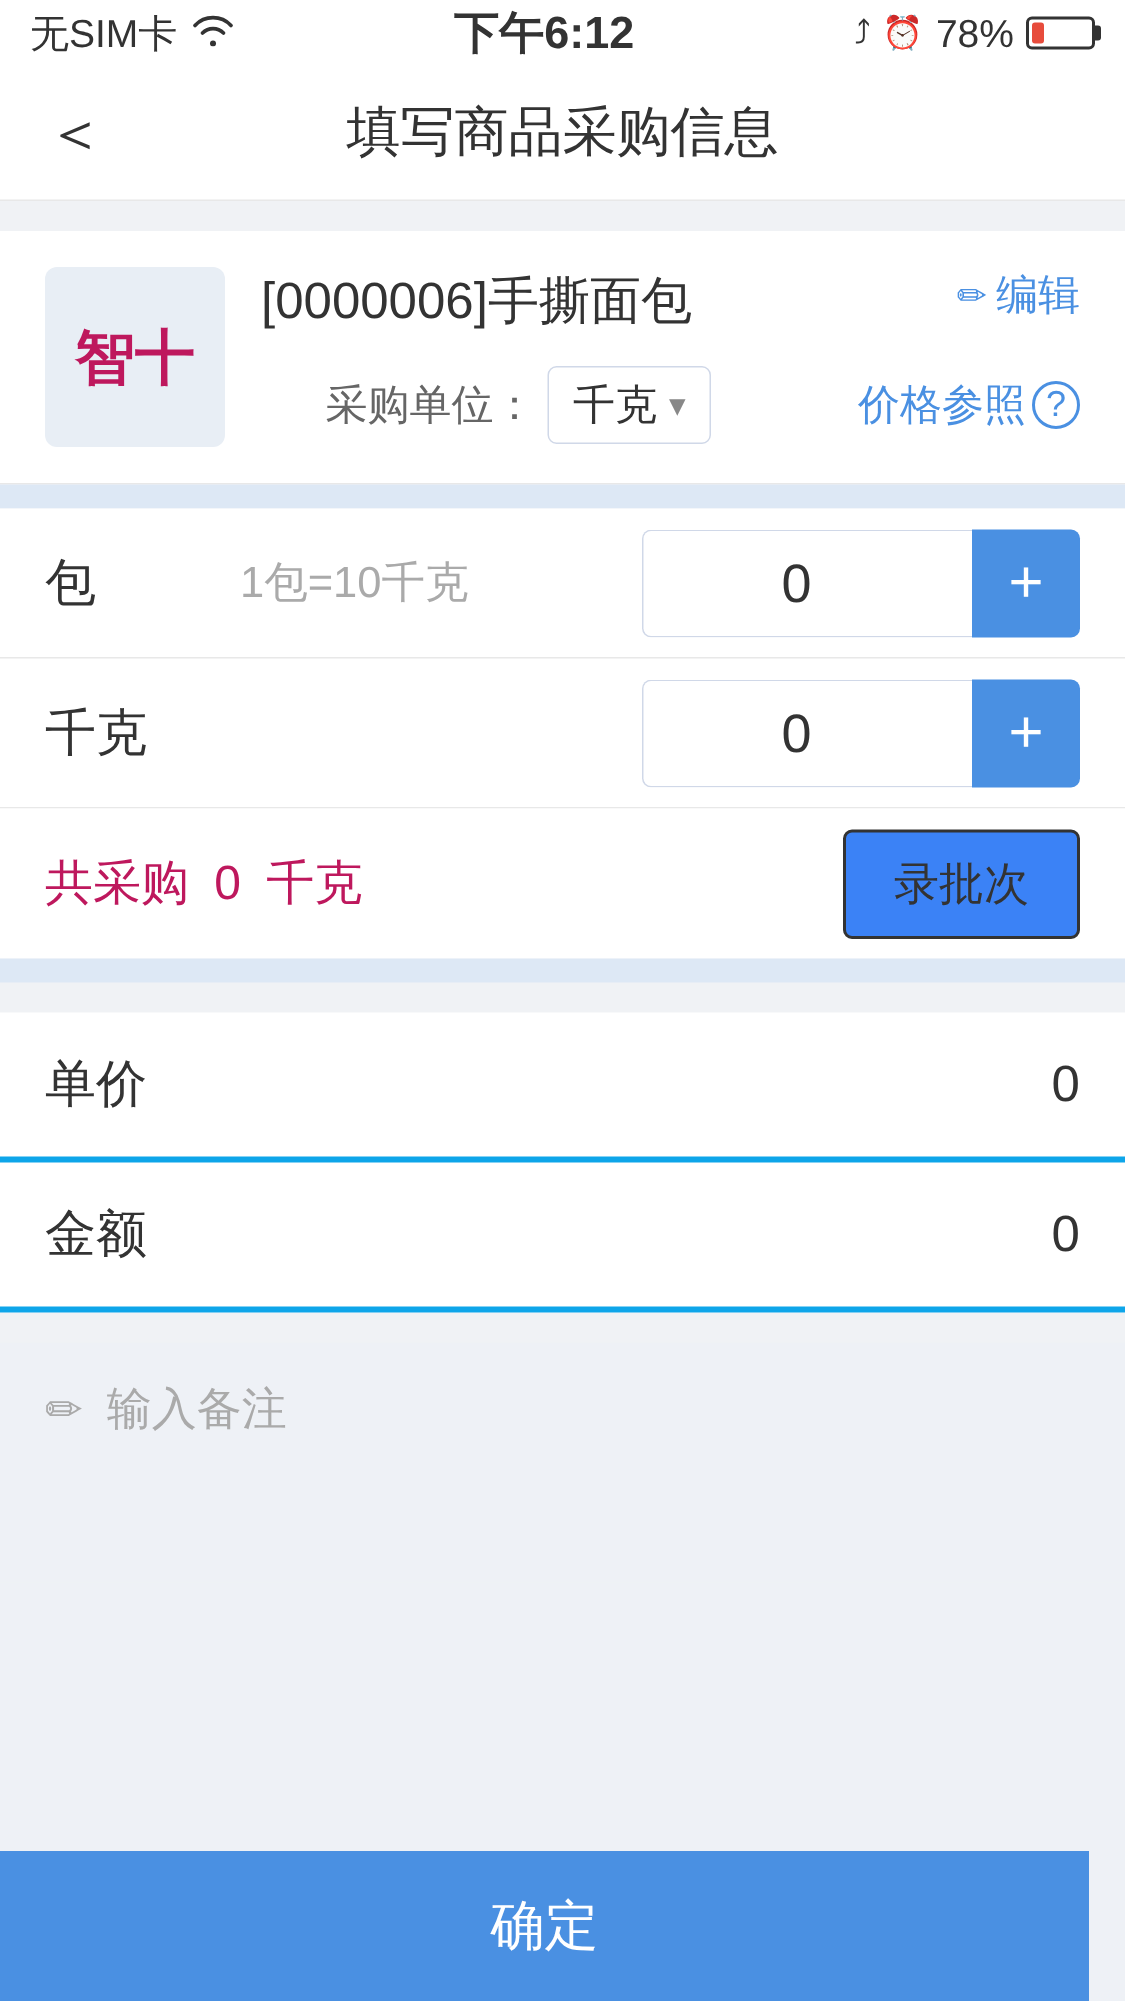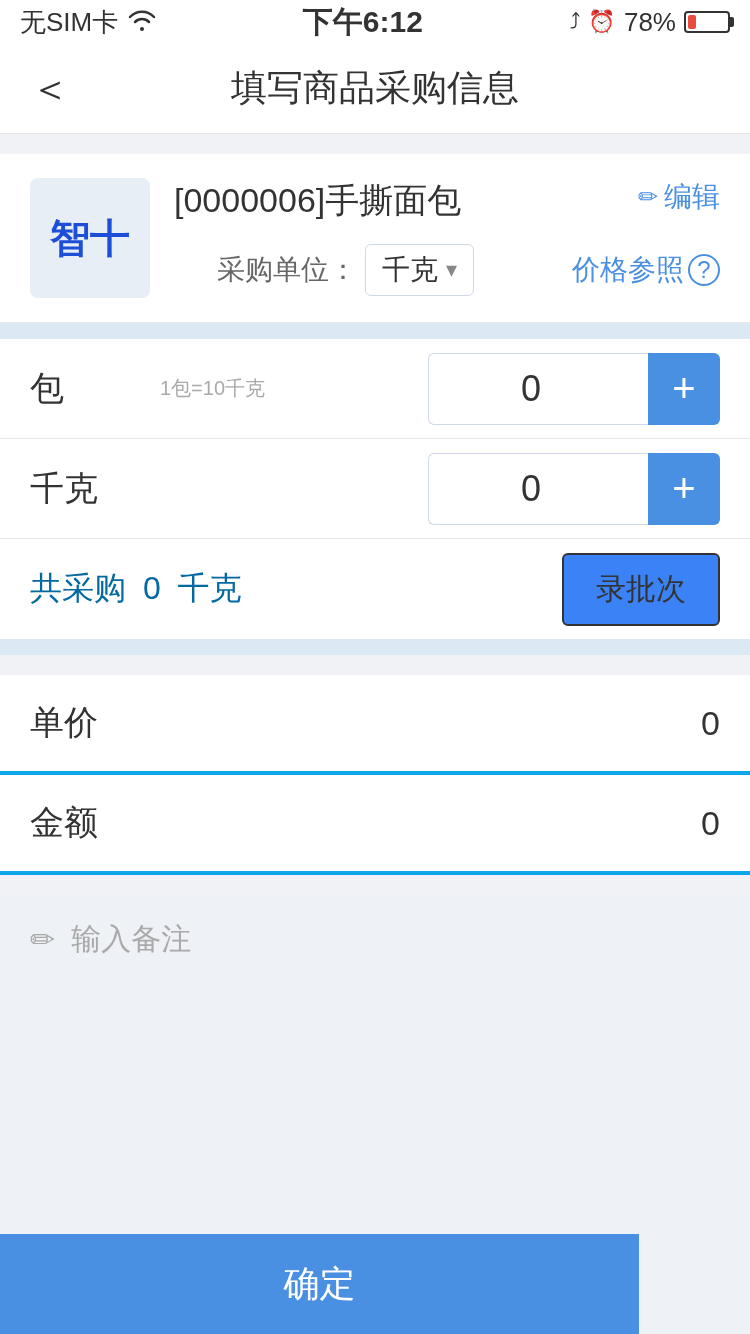--- a/index.html
+++ b/index.html
@@ -75,21 +75,21 @@
       border-bottom: 1px solid #e8e8e8;
     }
     .product-image {
       width: 120px; height: 120px;
       background: #e8eef5;
       border-radius: 8px;
       display: flex; align-items: center; justify-content: center;
       flex-shrink: 0;
     }
     .product-image-logo {
-      font-size: 40px; color: #1d4ed8; font-weight: bold;
+      font-size: 40px; color: #be185d; font-weight: bold;
     }
     .product-info { flex: 1; }
     .product-name-row {
       display: flex; align-items: flex-start; justify-content: center;
     }
     .product-name {
       font-size: 34px; color: #333; font-weight: 400; flex: 1;
     }
     .edit-btn {
       font-size: 28px; color: #4a90e2; display: flex; align-items: center; gap: 6px;
@@ -131,21 +131,21 @@
     .input-row {
       display: flex; align-items: center;
       padding: 0 30px;
       height: 100px;
       border-bottom: 1px solid #e8e8e8;
     }
     .input-label {
       font-size: 34px; color: #333; min-width: 120px;
     }
     .input-sublabel {
-      font-size: 20px; color: #aaa; margin-left: 10px; flex: 1;
+      font-size: 29px; color: #aaa; margin-left: 10px; flex: 1;
     }
     .input-control {
       display: flex; align-items: center; gap: 0;
     }
     .qty-input {
       width: 220px; height: 72px;
       border: 1px solid #d0d8e8; border-right: none;
       border-radius: 6px 0 0 6px;
       text-align: center; font-size: 36px; color: #333;
       background: #fff; outline: none;
@@ -159,21 +159,21 @@
     }
 
     
     .total-row {
       display: flex; align-items: center; justify-content: space-between;
       padding: 0 30px;
       height: 100px;
       background: #fff;
       border-bottom: none;
     }
-    .total-text { font-size: 32px; color: #0369a1; }
+    .total-text { font-size: 32px; color: #be185d; }
     .record-btn {
       border: 2px solid #333; border-radius: 6px;
       padding: 14px 32px; font-size: 30px; color: #333;
       background: #3b82f6; cursor: pointer;
     }
 
     
     .info-section {
       background: #fff;
       margin-top: 20px;
@@ -202,21 +202,21 @@
 
     
     .content-body {
       min-height: 380px;
       background: #eef1f6;
     }
 
     
     .confirm-bar {
       position: fixed; bottom: 0; left: 0;
-      width: 639px; height: 100px;
+      width: 726px; height: 100px;
       background: #4a90e2;
       display: flex; align-items: center; justify-content: center;
       cursor: pointer;
     }
     .confirm-text {
       font-size: 36px; color: #fff; font-weight: 400;
     }
   </style>
 </head>
 <body>

